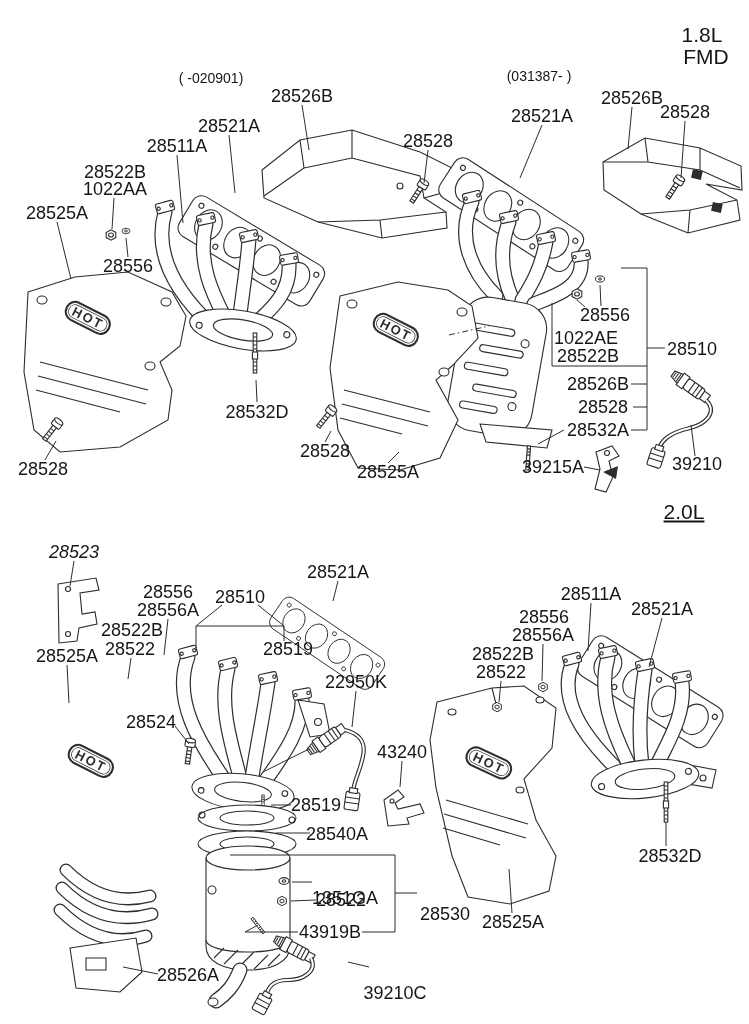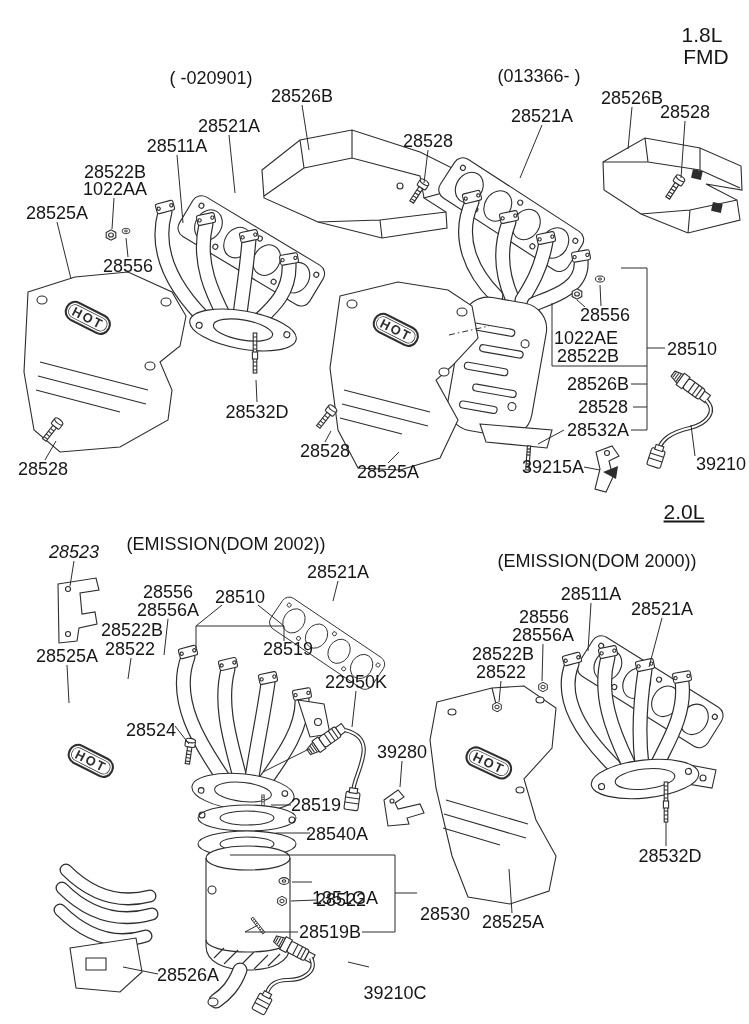--- a/index.html
+++ b/index.html
@@ -2,21 +2,21 @@
 <html><head>
 <meta charset="utf-8">
 <style>
   html,body{margin:0;padding:0;background:#fff;}
   body{width:749px;height:1024px;position:relative;overflow:hidden;
        font-family:"Liberation Sans",sans-serif;}
   #canvas{position:absolute;left:0;top:0;}
   #labels{position:absolute;left:0;top:0;width:749px;height:1024px;}
   .lbl{position:absolute;transform:translate(-50%,-50%);white-space:nowrap;
        color:#161616;font-size:18px;line-height:1;background:rgba(255,255,255,.0);}
-  .kind-header{font-size:18px;}
+  .kind-header{font-size:14px;}
   .kind-engine{font-size:21px;}
   .hot-badge{position:absolute;transform:translate(-50%,-50%) rotate(27deg);
        border:2px solid #2d2d2d;border-radius:10px;padding:1px 6px;
        font-weight:bold;font-size:13px;letter-spacing:2px;color:#2d2d2d;
        background:#fff;box-shadow:inset 0 0 0 1.5px #fff, inset 0 0 0 2.2px #2d2d2d;}
   .ln{stroke:#2d2d2d;fill:none;stroke-width:1.1;}
   .fw{fill:#fff;stroke:#2d2d2d;stroke-width:1.1;}
   .dk{fill:#2d2d2d;stroke:none;}
   .ldr{stroke:#2d2d2d;stroke-width:1;fill:none;}
   .dash{stroke-dasharray:6 3 1.5 3;}
@@ -264,23 +264,21 @@
     <path class="ldr" d="M74,561 L70,586 M338,581 L333,601 M222,605 L196,626 M258,605 L284,626 M196,626 L284,626 M196,626 L196,648 M284,626 L284,641 M168,619 L164,655 M131,658 L128,679 M67,665 L69,703 M356,691 L352,727 M309,749 L263,772 M175,726 L189,744 M291,805 L271,805 M310,833 L276,833 M230,855 L395,855 M395,855 L395,932 M395,893 L417,893 M245,932 L298,932 M362,932 L395,932 M245,932 L258,925 M312,882 L292,882 M316,900 L291,901 M158,974 L123,967 M369,967 L348,962"></path>
     <path class="ldr" d="M591,603 L588,651 M662,618 L649,667 M543,644 L542,681 M501,681 L499,702 M402,761 L400,787 M666,846 L666,822 M512,913 L509,869"></path>
   </g>
 </svg>
 
 <div id="labels">
     <div class="lbl kind-engine" style="left: 702px; top: 34px;">1.8L</div>
     <div class="lbl kind-engine" style="left: 706px; top: 56px;">FMD</div>
     <div class="lbl kind-engine" style="left: 684px; top: 511px; text-decoration: underline;">2.0L</div>
     <div class="lbl kind-header" style="left: 211px; top: 78px;">( -020901)</div>
-    <div class="lbl kind-header" style="left: 539px; top: 76px;">(013366- )</div>
-    <div class="lbl kind-header" style="left: 226px; top: 544px;">(EMISSION(DOM 2002))</div>
-    <div class="lbl kind-header" style="left: 597px; top: 561px;">(EMISSION(DOM 2000))</div>
+    <div class="lbl kind-header" style="left: 539px; top: 76px;">(031387- )</div>
     <div class="lbl kind-part" style="left: 302px; top: 96px;">28526B</div>
     <div class="lbl kind-part" style="left: 229px; top: 126px;">28521A</div>
     <div class="lbl kind-part" style="left: 177px; top: 146px;">28511A</div>
     <div class="lbl kind-part" style="left: 115px; top: 172px;">28522B</div>
     <div class="lbl kind-part" style="left: 115px; top: 189px;">1022AA</div>
     <div class="lbl kind-part" style="left: 57px; top: 213px;">28525A</div>
     <div class="lbl kind-part" style="left: 128px; top: 266px;">28556</div>
     <div class="lbl kind-part" style="left: 428px; top: 141px;">28528</div>
     <div class="lbl kind-part" style="left: 257px; top: 412px;">28532D</div>
     <div class="lbl kind-part" style="left: 43px; top: 469px;">28528</div>
@@ -290,46 +288,46 @@
     <div class="lbl kind-part" style="left: 632px; top: 98px;">28526B</div>
     <div class="lbl kind-part" style="left: 685px; top: 112px;">28528</div>
     <div class="lbl kind-part" style="left: 605px; top: 315px;">28556</div>
     <div class="lbl kind-part" style="left: 586px; top: 338px;">1022AE</div>
     <div class="lbl kind-part" style="left: 588px; top: 356px;">28522B</div>
     <div class="lbl kind-part" style="left: 692px; top: 349px;">28510</div>
     <div class="lbl kind-part" style="left: 598px; top: 384px;">28526B</div>
     <div class="lbl kind-part" style="left: 603px; top: 407px;">28528</div>
     <div class="lbl kind-part" style="left: 598px; top: 430px;">28532A</div>
     <div class="lbl kind-part" style="left: 553px; top: 467px;">39215A</div>
-    <div class="lbl kind-part" style="left: 697px; top: 464px; margin-left: 24px;">39210</div>
+    <div class="lbl kind-part" style="left: 697px; top: 464px;">39210</div>
     <div class="lbl kind-part" style="left: 74px; top: 552px; font-style: italic;">28523</div>
     <div class="lbl kind-part" style="left: 338px; top: 572px;">28521A</div>
     <div class="lbl kind-part" style="left: 240px; top: 597px;">28510</div>
     <div class="lbl kind-part" style="left: 168px; top: 592px;">28556</div>
     <div class="lbl kind-part" style="left: 168px; top: 610px;">28556A</div>
     <div class="lbl kind-part" style="left: 132px; top: 630px;">28522B</div>
     <div class="lbl kind-part" style="left: 130px; top: 649px;">28522</div>
     <div class="lbl kind-part" style="left: 67px; top: 656px;">28525A</div>
     <div class="lbl kind-part" style="left: 288px; top: 649px;">28519</div>
     <div class="lbl kind-part" style="left: 356px; top: 682px;">22950K</div>
-    <div class="lbl kind-part" style="left: 151px; top: 722px; margin-top: 8px;">28524</div>
+    <div class="lbl kind-part" style="left: 151px; top: 722px;">28524</div>
     <div class="lbl kind-part" style="left: 316px; top: 805px;">28519</div>
     <div class="lbl kind-part" style="left: 337px; top: 834px;">28540A</div>
     <div class="lbl kind-part" style="left: 345px; top: 882px; margin-top: 16px;">1351GA</div>
     <div class="lbl kind-part" style="left: 341px; top: 900px;">28522</div>
-    <div class="lbl kind-part" style="left: 330px; top: 932px;">28519B</div>
+    <div class="lbl kind-part" style="left: 330px; top: 932px;">43919B</div>
     <div class="lbl kind-part" style="left: 445px; top: 914px;">28530</div>
     <div class="lbl kind-part" style="left: 188px; top: 975px;">28526A</div>
     <div class="lbl kind-part" style="left: 395px; top: 993px;">39210C</div>
     <div class="lbl kind-part" style="left: 591px; top: 594px;">28511A</div>
     <div class="lbl kind-part" style="left: 662px; top: 609px;">28521A</div>
     <div class="lbl kind-part" style="left: 544px; top: 617px;">28556</div>
     <div class="lbl kind-part" style="left: 543px; top: 635px;">28556A</div>
     <div class="lbl kind-part" style="left: 503px; top: 654px;">28522B</div>
     <div class="lbl kind-part" style="left: 501px; top: 672px;">28522</div>
-    <div class="lbl kind-part" style="left: 402px; top: 752px;">39280</div>
+    <div class="lbl kind-part" style="left: 402px; top: 752px;">43240</div>
     <div class="lbl kind-part" style="left: 670px; top: 856px;">28532D</div>
     <div class="lbl kind-part" style="left: 513px; top: 922px;">28525A</div>
     <div class="hot-badge" style="left: 88px; top: 318px; transform: translate(-50%, -50%) rotate(27deg);">HOT</div>
     <div class="hot-badge" style="left: 396px; top: 330px; transform: translate(-50%, -50%) rotate(27deg);">HOT</div>
     <div class="hot-badge" style="left: 91px; top: 761px; transform: translate(-50%, -50%) rotate(27deg);">HOT</div>
     <div class="hot-badge" style="left: 489px; top: 763px; transform: translate(-50%, -50%) rotate(25deg);">HOT</div>
   </div>
 
 </body></html>

